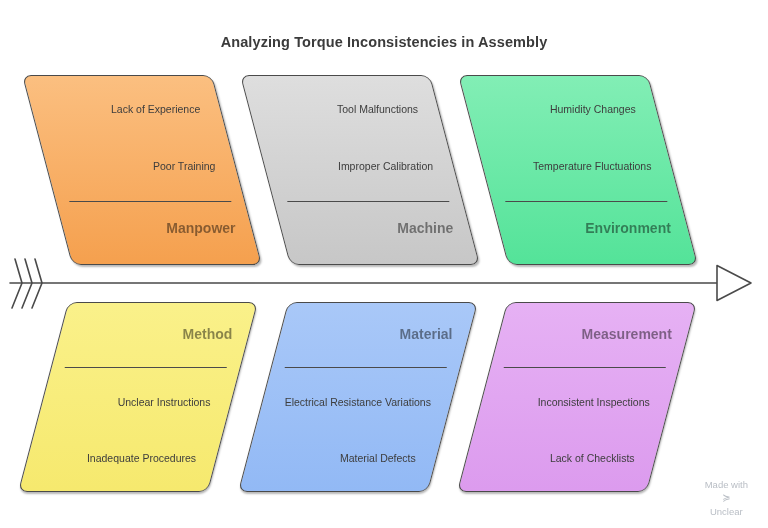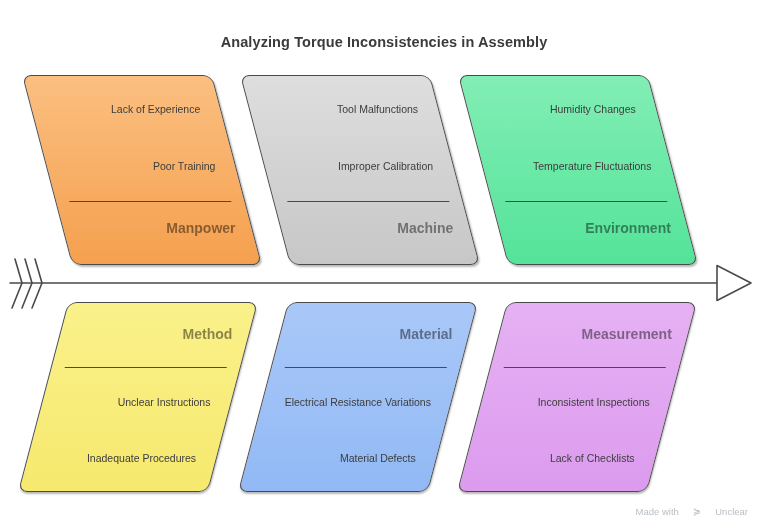--- a/index.html
+++ b/index.html
@@ -54,21 +54,21 @@
   .shape.top .sep{top:125px;}
   .shape.top .cat-label{top:144px;right:16px;}
 
   .shape.bottom .cat-label{top:23px;right:16px;}
   .shape.bottom .sep{top:64px;}
   .shape.bottom .cause-a{top:93px;right:20px;}
   .shape.bottom .cause-b{top:149px;right:20px;}
 
   .footer-credit{
     position:absolute;right:20px;bottom:11px;z-index:3;
-    font-size:9.5px;color:#b9bec5;display:flex;align-items:center;gap:14px;
+    font-size:9.5px;color:#b9bec5;display:flex;align-items:center;gap:3px;flex-direction:column;
   }
   .napkin-glyph{font-size:10px;color:#b9bec5;line-height:1;}
 </style>
 </head>
 <body>
 
 <div class="stage">
 
   <div class="diagram-title">Analyzing Torque Inconsistencies in Assembly</div>
 

